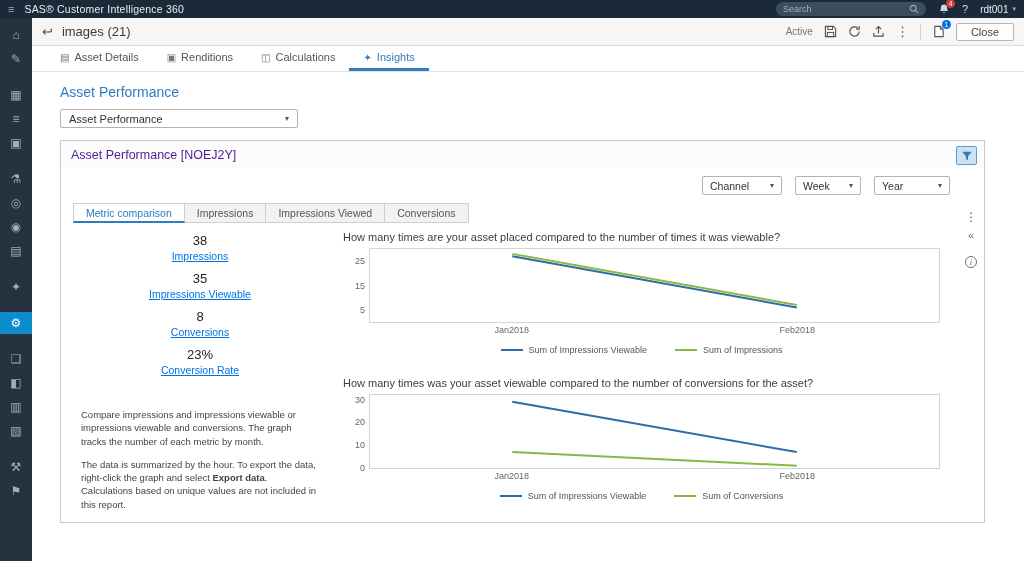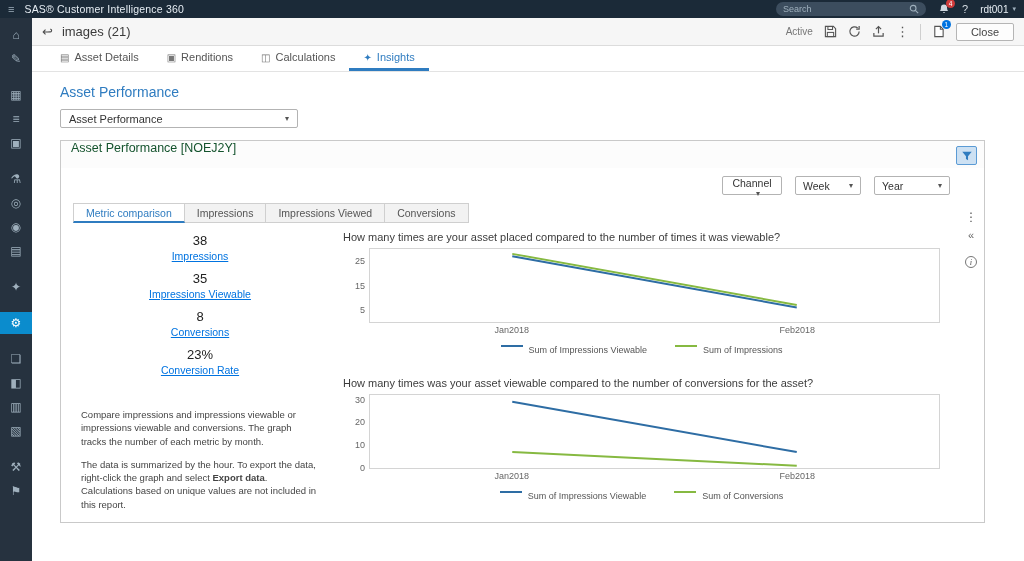--- a/index.html
+++ b/index.html
@@ -88,38 +88,38 @@
     border-radius:2px; display:flex; align-items:center; justify-content:space-between;
     padding:0 8px; font-size:11px; color:#333; cursor:pointer;
   }
   .caret { font-size:8px; color:#555; }
   
   .panel {
     margin-top:12px; border:1px solid #c9c9c9; background:#fff;
     height:383px; position:relative;
   }
   .panel-header {
-    height:27px; display:flex; align-items:flex-start; padding:0 10px;
-    font-size:12.5px; color:#14532d; background:#fcfcfc;
+    height:27px; display:flex; align-items:center; padding:0 10px;
+    font-size:12.5px; color:#4c1d95; background:#fcfcfc;
   }
   .filter-btn {
     position:absolute; top:5px; right:7px; width:21px; height:19px;
     background:#cde1f3; border:1px solid #5b9bd5; border-radius:2px;
     display:flex; align-items:center; justify-content:center; cursor:pointer;
   }
   .filters-row {
     display:flex; justify-content:flex-end; gap:13px; padding:8px 34px 0 0;
   }
   .select {
     display:inline-flex; align-items:center; justify-content:space-between;
     border:1px solid #b3b3b3; background:#fff; height:19px; border-radius:2px;
     font-size:10.5px; color:#333; padding:0 7px; cursor:pointer;
   }
   .select .caret { margin-left:12px; }
-  .sel-channel { width:60px;flex-direction:column; } .sel-week { width:66px; } .sel-year { width:76px; }
+  .sel-channel { width:80px; } .sel-week { width:66px; } .sel-year { width:76px; }
   .inner-tabs { display:flex; padding-left:12px; margin-top:8px; }
   .itab {
     height:20px; line-height:19px; padding:0 12px; font-size:10.5px; color:#555;
     background:#f2f2f2; border:1px solid #cfcfcf; border-left:none; cursor:pointer;
   }
   .itab:first-child { border-left:1px solid #cfcfcf; }
   .itab.active {
     background:#fff; color:#2f7cc0; border-bottom:2px solid #2f7cc0; line-height:18px;
   }
   .panel-body { display:flex; padding:8px 44px 0 14px; }
@@ -140,21 +140,21 @@
   .yticks { position:absolute; left:-26px; top:0; width:21px; height:100%; }
   .yticks span {
     position:absolute; right:0; transform:translateY(-50%);
     font-size:9px; color:#666;
   }
   .xlabels { position:relative; height:13px; margin-left:26px; margin-top:2px; }
   .xlabels span {
     position:absolute; transform:translateX(-50%); font-size:9px; color:#666; top:0;text-align:right;
   }
   .legend { display:flex; justify-content:center; gap:28px; margin:7px 0 22px; }
-  .legend-item { display:flex; align-items:flex-start; gap:6px; font-size:9px; color:#555; }
+  .legend-item { display:flex; align-items:center; gap:6px; font-size:9px; color:#555; }
   .legend-swatch { width:22px; height:2px; display:inline-block; }
   .side-strip {
     position:absolute; top:70px; right:5px; width:16px;
     display:flex; flex-direction:column; align-items:center; gap:7px; color:#666;
   }
   .side-strip .kebab { font-size:12px; }
   .collapse-glyph { font-size:11px; color:#666; cursor:pointer; line-height:1; }
   .info-circle {
     width:12px; height:12px; border:1px solid #777; border-radius:50%;
     font-size:8.5px; color:#555; display:flex; align-items:center; justify-content:center;

